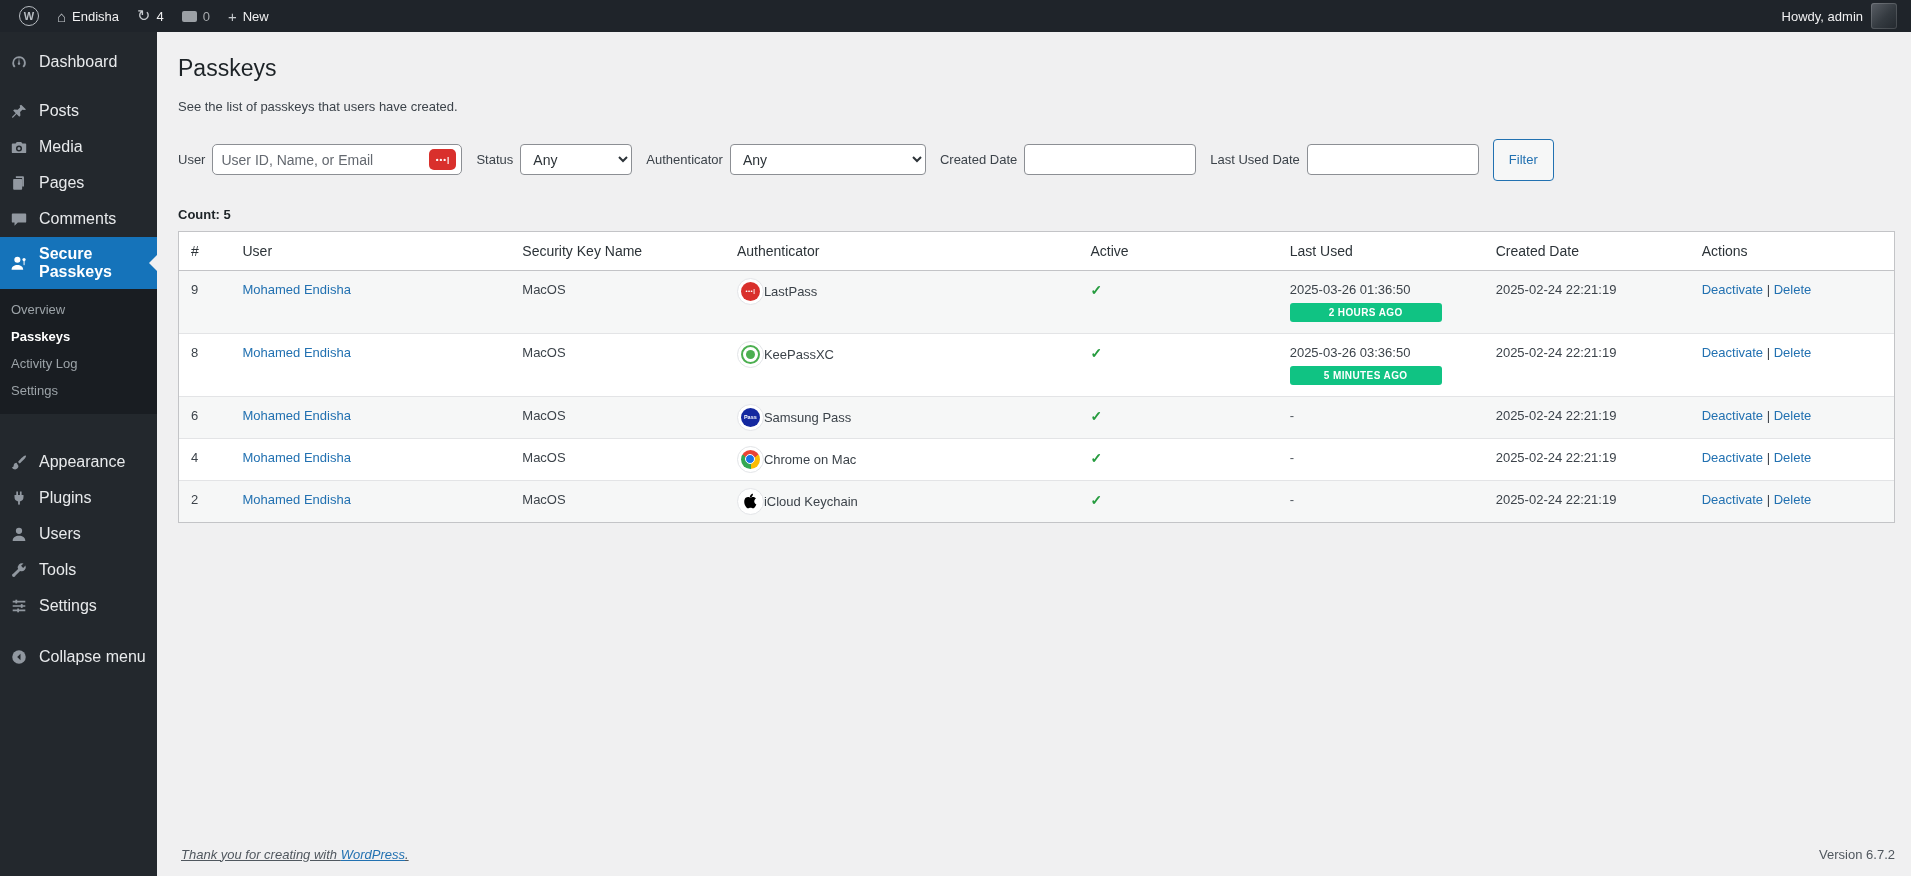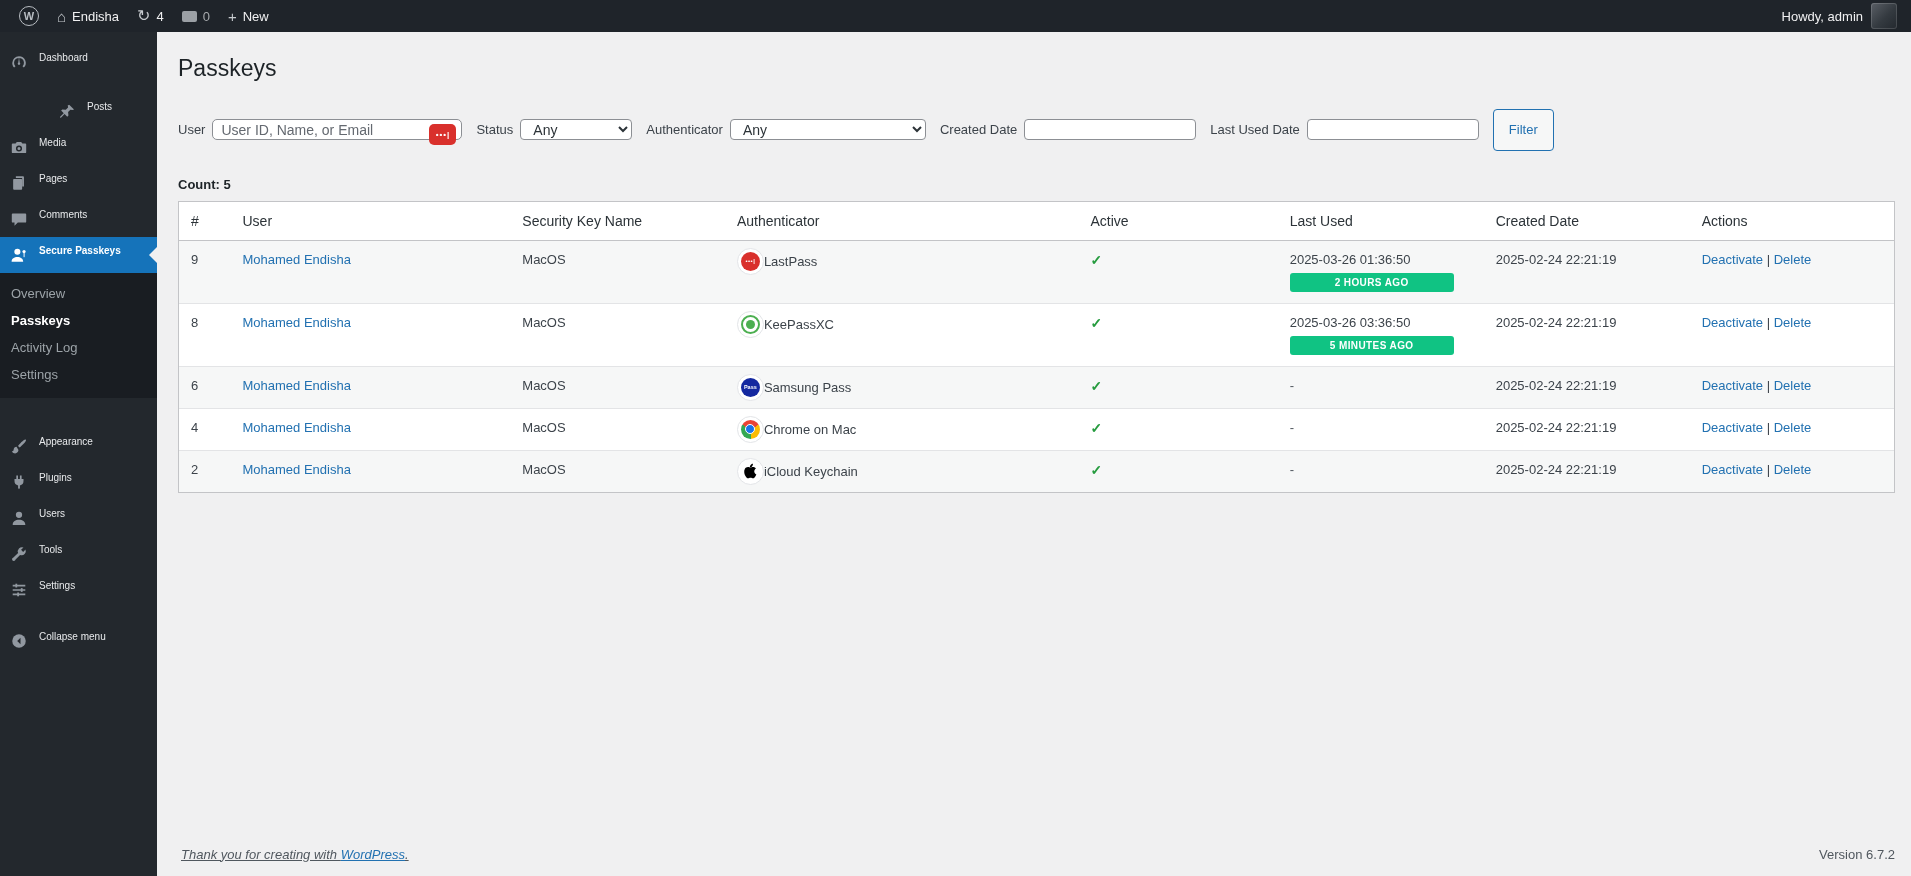--- a/index.html
+++ b/index.html
@@ -25,43 +25,43 @@
   .avatar{ width:26px; height:26px; border-radius:3px; background:linear-gradient(135deg,#5a5f66 0%,#343a40 55%,#23282e 100%); box-shadow:inset 0 0 0 1px rgba(255,255,255,.15); }
 
   
   .layout{ display:flex; height:844px; }
   .sidebar{ width:157px; background:var(--menu-bg); flex:0 0 157px; color:#eef0f1; }
   .content{ flex:1; position:relative; background:#f0f0f1; padding:22px 16px 0 21px; }
 
   
   ul.menu{ list-style:none; padding-top:12px; }
   li.menu-item{ position:relative; }
-  ul.menu > li:nth-child(2){ margin-top:13px;margin-left:48px; }
+  ul.menu > li:nth-child(2){ margin-top:13px; }
   ul.menu > li:nth-child(7){ margin-top:30px; }
   ul.menu > li:nth-child(12){ margin-top:15px; }
-  .mi-row{ display:flex; align-items:flex-start; gap:10px; padding:8px 8px 8px 9px; font-size:10px; cursor:pointer; position:relative; color:#e8eaec; }
+  .mi-row{ display:flex; align-items:center; gap:10px; padding:8px 8px 8px 9px; font-size:16px; cursor:pointer; position:relative; color:#e8eaec; }
   .mi-icon{ width:20px; height:20px; color:#9198a0; display:flex; align-items:center; justify-content:center; flex:0 0 20px; }
   .mi-icon svg{ width:18px; height:18px; fill:currentColor; }
   li.menu-item.active > .mi-row{ background:var(--active-blue); color:#fff; font-weight:700; }
   li.menu-item.active > .mi-row .mi-icon{ color:#fff; }
   li.menu-item.active > .mi-row::after{ content:""; position:absolute; right:0; top:50%; margin-top:-8px; border:8px solid transparent; border-right-color:#f0f0f1; }
   ul.submenu{ list-style:none; background:var(--submenu-bg); padding:7px 0 10px; }
   ul.submenu li{ padding:6px 10px 6px 11px; font-size:13px; color:#9ca3a8; cursor:pointer; }
   ul.submenu li.current{ color:#fff; font-weight:700; }
   .collapse-item .mi-icon{ color:#9198a0; }
 
   
   .page-title{ font-size:23px; font-weight:400; color:#1d2327; line-height:1.3; }
   .page-sub{ margin-top:15px; font-size:13px; color:#3c434a; }
 
   
   .filters{ margin-top:25px; display:flex; align-items:center; gap:14px; }
   .f-group{ display:flex; align-items:center; gap:7px; }
   .f-label{ color:#3c434a; font-size:13px; white-space:nowrap; }
-  .txt-input, .sel, .date-input{ height:21px; border:1px solid #8c8f94; border-radius:4px; background:#fff; font-family:inherit; font-size:14px; color:#2c3338; padding:0 8px; }
+  .txt-input, .sel, .date-input{ height:31px; border:1px solid #8c8f94; border-radius:4px; background:#fff; font-family:inherit; font-size:14px; color:#2c3338; padding:0 8px; }
   .user-wrap{ position:relative; }
   .user-wrap .txt-input{ width:250px; padding-right:40px; border-radius:5px; }
   .txt-input::placeholder{ color:#646970; }
   .lp-ext{ position:absolute; right:6px; top:5px; width:27px; height:21px; background:#d9302c; border-radius:5px; color:#fff; display:flex; align-items:center; justify-content:center; font-size:8px; letter-spacing:1px; cursor:pointer; }
   .lp-ext::after{ content:"•••|"; font-weight:bold; }
   .sel{ appearance:auto; }
   .sel-status{ width:112px; }
   .sel-auth{ width:196px; }
   .date-input{ width:172px; }
   .filter-btn{ height:42px; padding:0 15px; background:#f6f7f7; border:1px solid var(--accent); border-radius:4px; color:var(--accent); font-family:inherit; font-size:13px; cursor:pointer; }
@@ -82,21 +82,21 @@
   .ic-lastpass::after{ content:"•••|"; font-size:6px; font-weight:bold; letter-spacing:.5px; }
   .ic-keepassxc{ width:19px; height:19px; border-radius:50%; border:2px solid #4caf50; background:#fff; position:relative; }
   .ic-keepassxc::after{ content:""; position:absolute; inset:3px; border-radius:50%; background:#4caf50; }
   .ic-samsungpass{ width:19px; height:19px; border-radius:50%; background:#1428a0; color:#fff; display:flex; align-items:center; justify-content:center; font-size:5.5px; font-weight:bold; }
   .ic-samsungpass::after{ content:"Pass"; }
   .ic-chrome{ width:19px; height:19px; border-radius:50%; background:conic-gradient(from -60deg,#ea4335 0 120deg,#fbbc05 120deg 240deg,#34a853 240deg 360deg); position:relative; }
   .ic-chrome::after{ content:""; position:absolute; inset:4.5px; background:#1a73e8; border:1.8px solid #fff; border-radius:50%; }
   .ic-apple{ width:19px; height:19px; display:flex; align-items:center; justify-content:center; color:#000; }
   .ic-apple svg{ width:14px; height:16px; fill:currentColor; }
   .check{ color:var(--check-green); font-weight:bold; font-size:14px; }
-  .ago-badge{ display:block; width:164px; margin-top:6px; background:var(--badge-green); color:#fff; font-size:10px; font-weight:700; letter-spacing:.4px; text-align:center; padding:4px 0; border-radius:3px; }
+  .ago-badge{ display:block; width:152px; margin-top:6px; background:var(--badge-green); color:#fff; font-size:10px; font-weight:700; letter-spacing:.4px; text-align:center; padding:4px 0; border-radius:3px; }
   .dash{ color:#50575e; }
   .act-sep{ color:#3c434a; }
 
   
   .footer{ position:absolute; left:0; right:0; bottom:0; height:38px; display:flex; align-items:center; justify-content:space-between; padding:0 16px 6px 24px; }
   .thanks{ font-style:italic; color:#50575e; font-size:13px;text-decoration:underline; }
   .thanks a{ color:var(--accent); }
   .version{ color:#50575e; font-size:13px; }
 </style>
 </head>
@@ -265,20 +265,21 @@
               </svg>
             </span>
             <span class="mi-label">Collapse menu</span>
           </div>
         </li>
       </ul>
   </div>
 
   <div class="content">
     <h1 class="page-title">Passkeys</h1>
+    <div class="page-sub">See the list of passkeys that users have created.</div>
 
     <div class="filters">
       <div class="f-group">
         <span class="f-label">User</span>
         <span class="user-wrap">
           <input class="txt-input" type="text" placeholder="User ID, Name, or Email" style="">
           <span class="lp-ext"></span>
         </span>
       </div>
       <div class="f-group">

